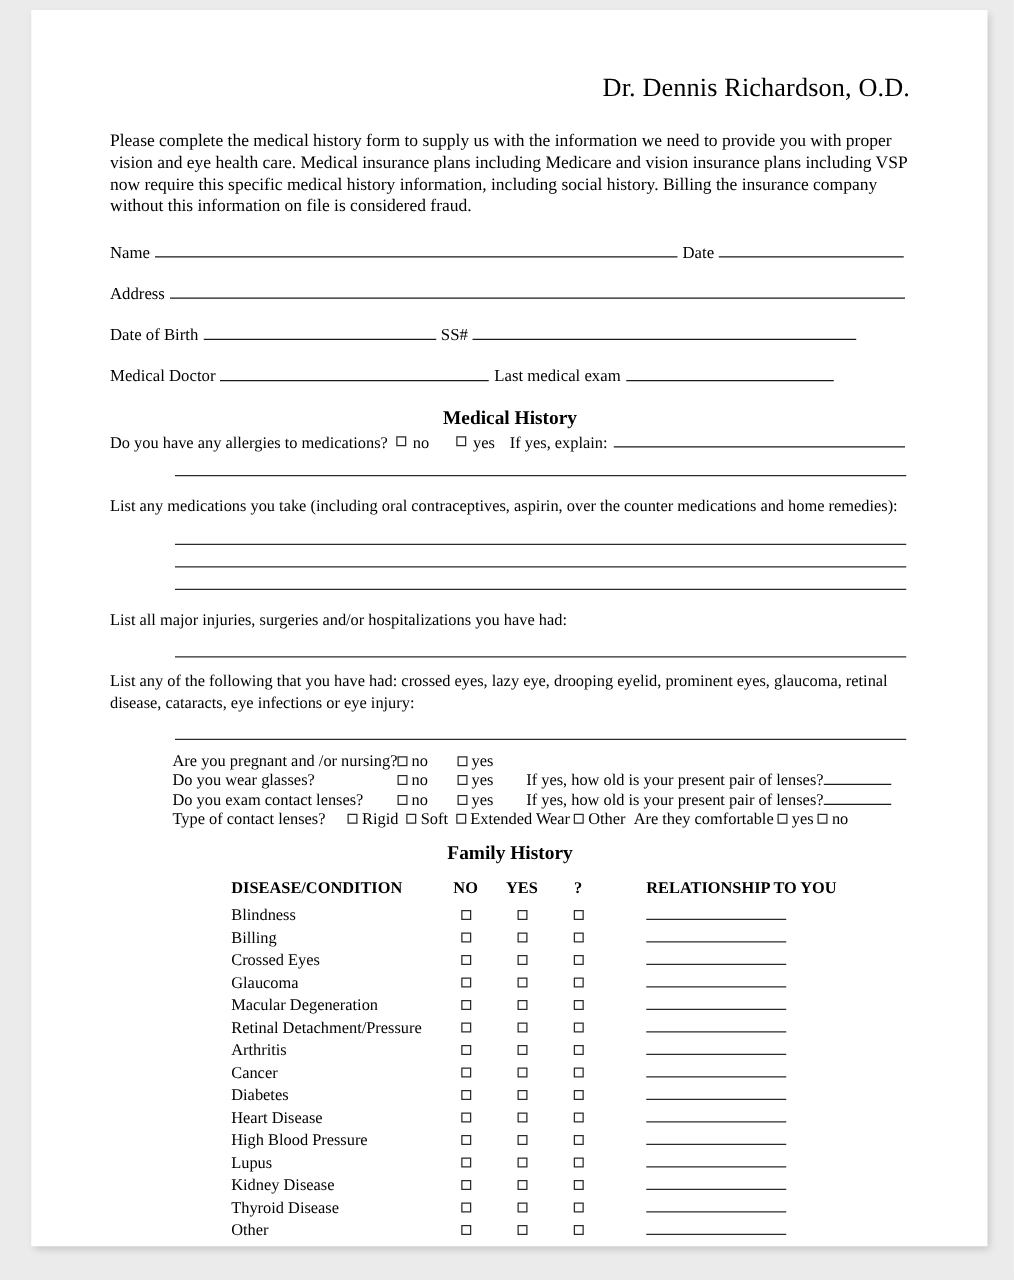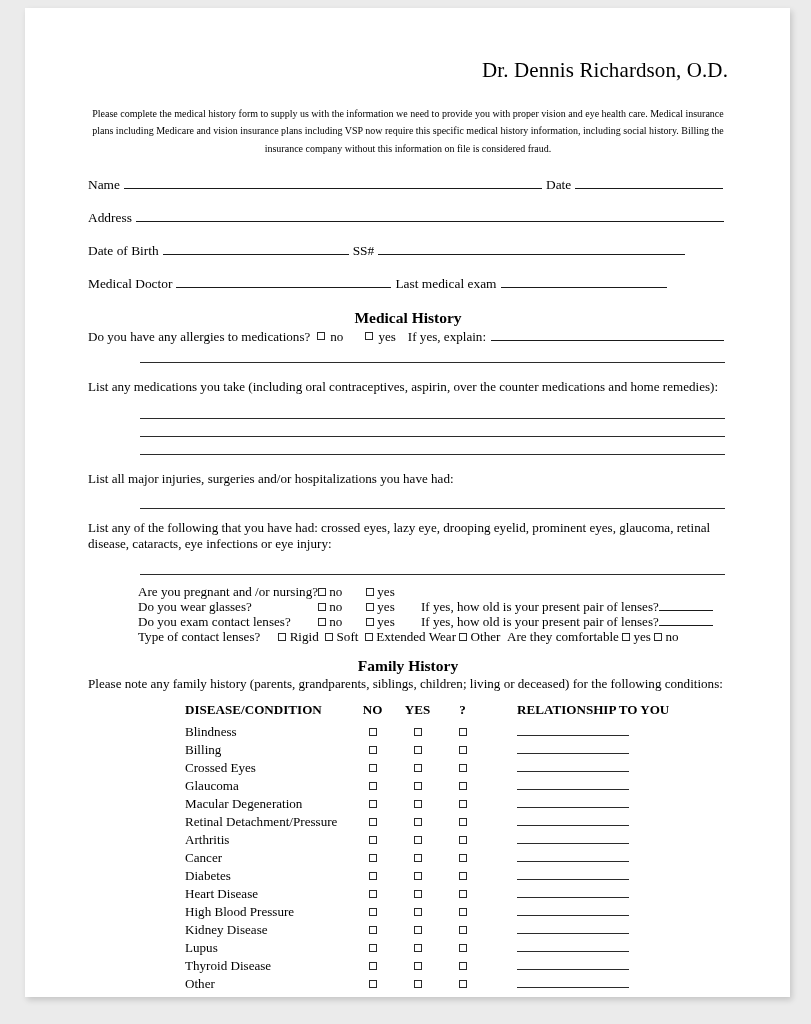--- a/index.html
+++ b/index.html
@@ -33,23 +33,23 @@
 
   
   .doc-title {
     text-align: right;
     font-weight: normal;
     font-size: 21px;
     letter-spacing: 0.1px;
     margin: 0 0 22px 0;
   }
   .intro {
-    font-size: 10px;
+    font-size: 14px;
     line-height: 17.3px;
-    text-align: center;
+    text-align: left;
     margin: 0 0 20px 0;
   }
 
   
   .field-row {
     display: flex;
     align-items: baseline;
     font-size: 13.4px;
     margin-bottom: 17px;
     white-space: nowrap;
@@ -260,21 +260,20 @@
         <span class="tail">If yes, how old is your present pair of lenses?</span>
           <span class="mini-rule"></span>
       </div>
 
       <div class="qrow-free">
         <span>Type of contact lenses?</span><span class="gap"></span><span class="sq"></span>&nbsp;<span>Rigid</span>&nbsp;&nbsp;<span class="sq"></span>&nbsp;<span>Soft</span>&nbsp;&nbsp;<span class="sq"></span>&nbsp;<span>Extended Wear</span>&nbsp;<span class="sq"></span>&nbsp;<span>Other</span>&nbsp;&nbsp;<span>Are they comfortable</span>&nbsp;<span class="sq"></span>&nbsp;<span>yes</span>&nbsp;<span class="sq"></span>&nbsp;<span>no</span>
       </div>
     </div>
 
     <div class="section-head" style="margin-top:12px;">Family History</div>
-    <p class="para">Please note any family history (parents, grandparents, siblings, children; living or deceased) for the following conditions:</p>
 
     <table class="fh-table">
       <thead>
         <tr>
           <th class="col-cond">DISEASE/CONDITION</th>
           <th class="col-box c">NO</th>
           <th class="col-box c">YES</th>
           <th class="col-box c">?</th>
           <th class="col-rel" style="padding-left:32px;">RELATIONSHIP  TO YOU</th>
         </tr>
@@ -373,30 +372,30 @@
           <tr>
             <td class="col-cond">High Blood Pressure</td>
             <td class="col-box"><span class="sq"></span></td>
             <td class="col-box"><span class="sq"></span></td>
             <td class="col-box"><span class="sq"></span></td>
             <td class="col-rel">
               <span class="rel-line"></span>
             </td>
           </tr>
           <tr>
+            <td class="col-cond">Lupus</td>
+            <td class="col-box"><span class="sq"></span></td>
+            <td class="col-box"><span class="sq"></span></td>
+            <td class="col-box"><span class="sq"></span></td>
+            <td class="col-rel">
+              <span class="rel-line"></span>
+            </td>
+          </tr>
+          <tr>
             <td class="col-cond">Kidney Disease</td>
-            <td class="col-box"><span class="sq"></span></td>
-            <td class="col-box"><span class="sq"></span></td>
-            <td class="col-box"><span class="sq"></span></td>
-            <td class="col-rel">
-              <span class="rel-line"></span>
-            </td>
-          </tr>
-          <tr>
-            <td class="col-cond">Lupus</td>
             <td class="col-box"><span class="sq"></span></td>
             <td class="col-box"><span class="sq"></span></td>
             <td class="col-box"><span class="sq"></span></td>
             <td class="col-rel">
               <span class="rel-line"></span>
             </td>
           </tr>
           <tr>
             <td class="col-cond">Thyroid Disease</td>
             <td class="col-box"><span class="sq"></span></td>

